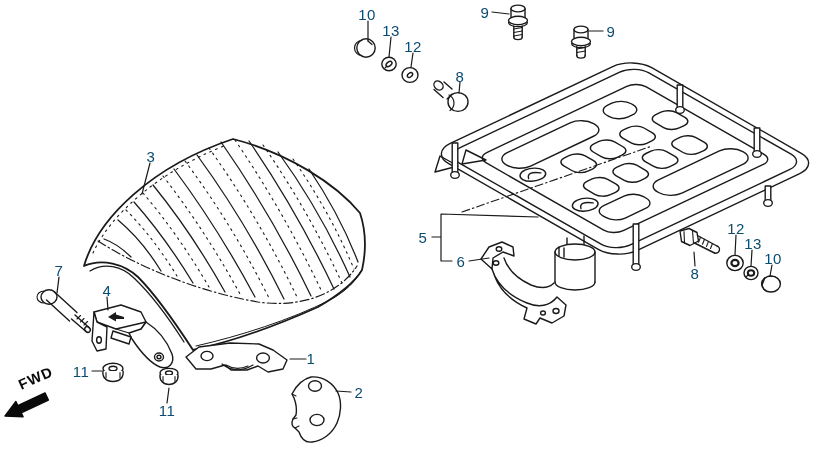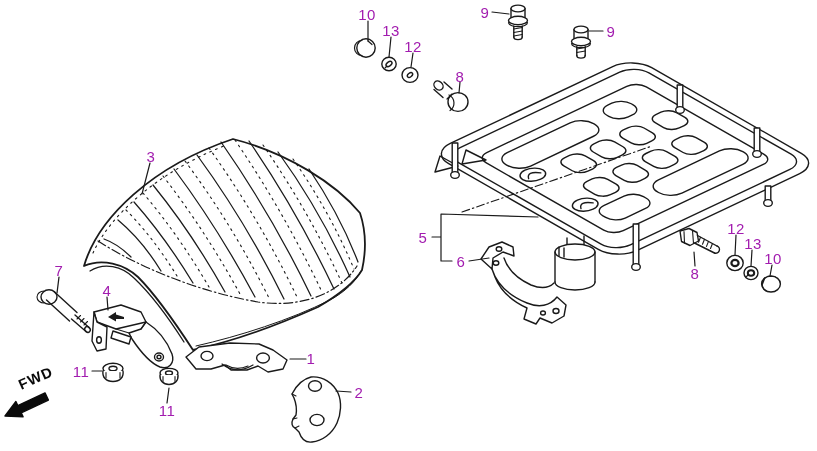--- a/index.html
+++ b/index.html
@@ -1,20 +1,20 @@
 <!DOCTYPE html>
 <html><head>
 <meta charset="utf-8">
 <style>
   html,body{margin:0;padding:0;background:#fff;}
   #stage{position:relative;width:817px;height:451px;background:#fff;overflow:hidden;
          font-family:"Liberation Sans",sans-serif;}
   #art{position:absolute;left:0;top:0;}
   .callout{position:absolute;transform:translate(-50%,-50%);
-           font:15px "Liberation Sans",sans-serif;color:#a21caf;
+           font:15px "Liberation Sans",sans-serif;color:#0c4a6e;
            letter-spacing:0.5px;white-space:nowrap;}
   .fwd{position:absolute;left:16px;top:378px;transform:rotate(-24deg);
        transform-origin:left top;font-weight:bold;font-size:14.5px;
        color:#0a0a0a;letter-spacing:1px;}
 </style>
 </head>
 <body>
 
 <div id="stage">
 

